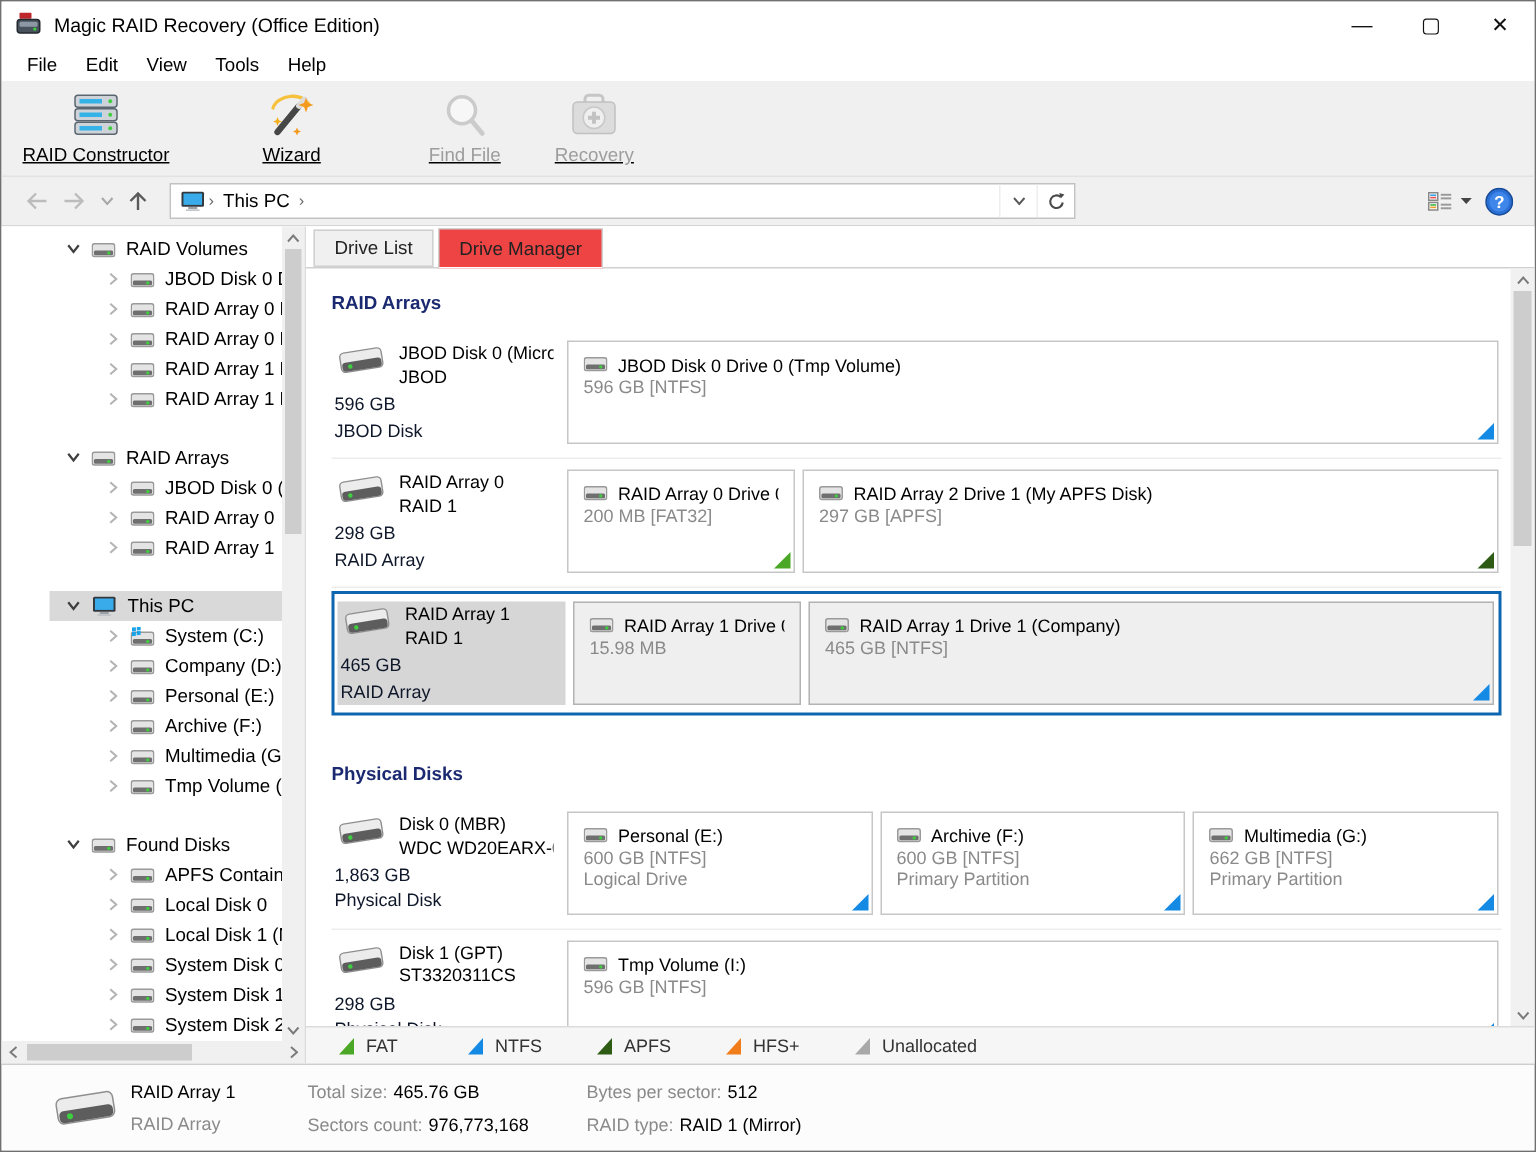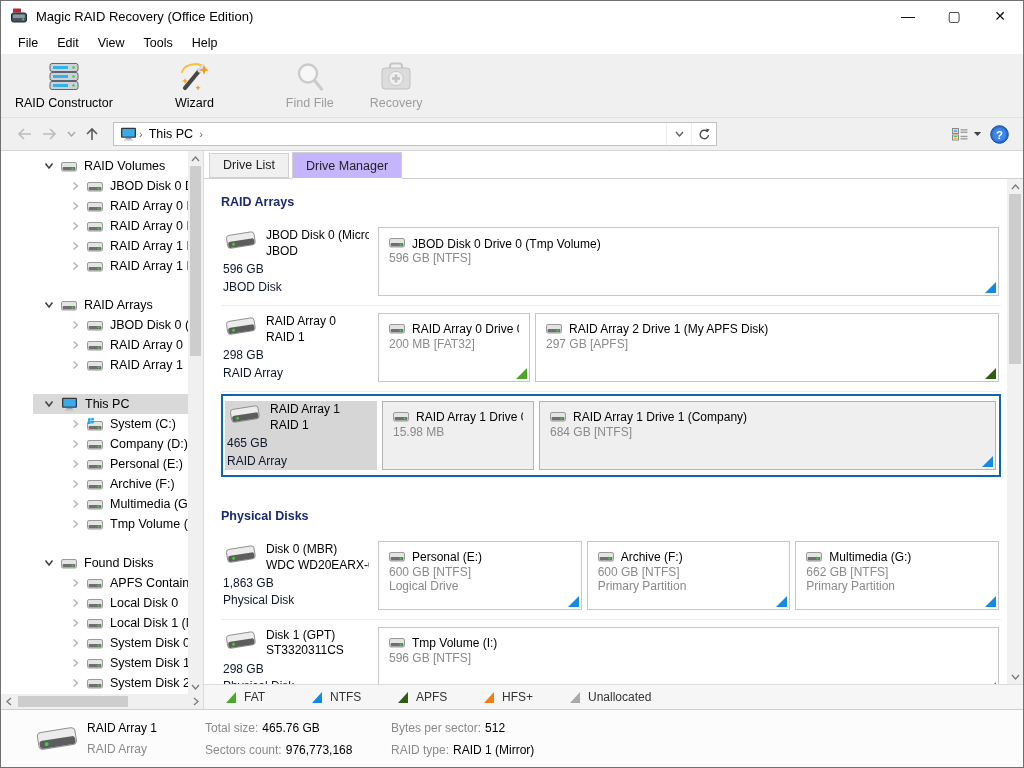--- a/index.html
+++ b/index.html
@@ -8,21 +8,21 @@
   
   .titlebar{height:30px;flex:0 0 auto;display:flex;align-items:center;padding-left:9px;background:#fff;}
   .title-text{font-size:13px;color:#000;margin-left:8px;flex:1;}
   .win-controls{display:flex;height:30px;}
   .win-btn{width:46px;display:flex;align-items:center;justify-content:center;font-size:14px;color:#111;cursor:default;}
   
   .menubar{height:23px;flex:0 0 auto;display:flex;align-items:center;padding-left:8px;background:#fff;font-size:12.5px;}
   .menu-item{padding:3px 10px 3px 9px;color:#000;}
   
   .toolbar{height:63px;flex:0 0 auto;background:#f0f0f0;display:flex;align-items:center;border-bottom:1px solid #e2e2e2;}
-  .tool-btn{display:flex;flex-direction:column;align-items:center;justify-content:space-between;padding:2px 10px;}
+  .tool-btn{display:flex;flex-direction:column;align-items:center;justify-content:space-between;padding:2px 10px;text-decoration:underline;}
   .tool-btn .lbl{font-size:12.5px;margin-top:3px;color:#000;}
   .tool-btn.disabled .lbl{color:#9d9d9d;}
   
   .navbar{height:32px;flex:0 0 auto;background:#f0f0f0;display:flex;align-items:center;border-bottom:1px solid #d6d6d6;padding-left:10px;}
   .nav-btn{width:26px;height:26px;display:flex;align-items:center;justify-content:center;}
   .addressbar{height:24px;width:604px;margin-left:8px;background:#fff;border:1px solid #c2c2c2;display:flex;align-items:center;box-sizing:border-box;}
   .addr-seg{font-size:12.5px;color:#000;padding:0 4px;}
   .addr-sep{font-size:11px;color:#666;padding:0 2px;}
   .addr-spacer{flex:1;}
   .addr-btn{width:24px;height:22px;display:flex;align-items:center;justify-content:center;border-left:1px solid #ededed;}
@@ -42,21 +42,21 @@
   .tree-group + .tree-group{margin-top:19px;}
   .vscroll{width:15px;flex:0 0 15px;background:#f0f0f0;display:flex;flex-direction:column;align-items:center;}
   .scroll-arrow{height:15px;width:15px;display:flex;align-items:center;justify-content:center;flex:0 0 15px;}
   .vthumb{width:11px;background:#cdcdcd;border-radius:0;}
   .hscroll{height:15px;flex:0 0 15px;background:#f0f0f0;display:flex;align-items:center;}
   .hthumb{height:11px;width:110px;background:#cdcdcd;margin-left:2px;}
   
   .content{flex:1;display:flex;flex-direction:column;min-width:0;border-left:1px solid #dcdcdc;background:#fff;}
   .tabstrip{height:27px;flex:0 0 27px;display:flex;align-items:flex-end;padding-left:5px;border-bottom:1px solid #d0d0d0;background:#fff;}
   .tab{font-size:12.5px;padding:4px 13px 5px 13px;background:#f0f0f0;border:1px solid #d0d0d0;margin-right:3px;color:#222;box-sizing:border-box;}
-  .tab.active{background:#c4b5fd;border-bottom:1px solid #fff;margin-bottom:-1px;padding-top:6px;}
+  .tab.active{background:#ef4444;border-bottom:1px solid #fff;margin-bottom:-1px;padding-top:6px;}
   .scrollarea{flex:1;display:flex;min-height:0;}
   .scrollcontent{flex:1;min-width:0;padding:16px 6px 0 17px;overflow:hidden;}
   .cvscroll{width:16px;flex:0 0 16px;background:#f1f1f1;display:flex;flex-direction:column;align-items:center;}
   .section-title{color:#1b2a70;font-weight:bold;font-size:12.5px;margin-bottom:11px;}
   .section + .section{margin-top:32px;}
   .drive-row{display:flex;gap:5px;align-items:stretch;padding:7px 2px 9px 0;border-bottom:1px solid #ededed;}
   .drive-row.selected{border:2px solid #0f66b0;padding:5px 3px 5px 2px;margin:2px 0;}
   .info-cell{width:152px;flex:0 0 152px;font-size:12px;padding:1px 4px 0 2px;box-sizing:border-box;}
   .drive-row.selected .info-cell{background:#d6d6d6;}
   .info-head{display:flex;gap:7px;align-items:flex-start;}
@@ -782,21 +782,21 @@
               </div>
               <div class="drive-box grow">
                 <div class="dname">
                     <span><svg width="16" height="12" viewBox="0 0 16 12">
                         <rect x="0.5" y="2.5" width="15" height="8.5" rx="1.5" fill="#e4e4e4" stroke="#9a9a9a"></rect>
                         <rect x="1.6" y="7" width="12.8" height="3.2" rx="1" fill="#6f6f6f"></rect>
                         <circle cx="11.5" cy="8.6" r="1.1" fill="#3ecf3e"></circle>
                       </svg></span>
                     <span>RAID Array 1 Drive 1 (Company)</span>
                   </div>
-                <div class="dsize">684 GB [NTFS]</div>
+                <div class="dsize">465 GB [NTFS]</div>
                 <span class="corner tri-ntfs"></span>
               </div>
             </div>
           </div>
 
           <div class="section">
             <div class="section-title">Physical Disks</div>
 
             <div class="drive-row">
               <div class="info-cell">

